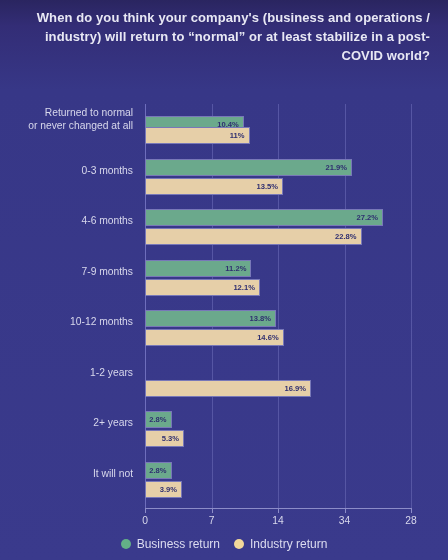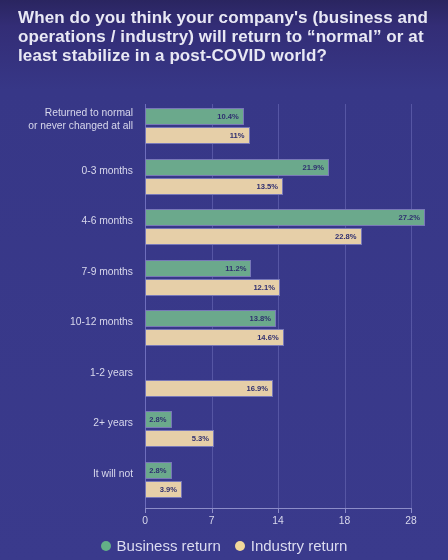--- a/index.html
+++ b/index.html
@@ -22,23 +22,23 @@
       linear-gradient(180deg, #2a2560 0%, #332d76 26px, #373787 90px, #3a3a8c 100%);
     box-sizing: border-box;
   }
 
   
   #chart-title {
     position: absolute;
     left: 18px;
     top: 8px;
     width: 412px;
-    text-align: left;
+    text-align: right;
     color: #e8e8f4;
-    font-size: 17px;
+    font-size: 13px;
     font-weight: bold;
     line-height: 19px;
     letter-spacing: 0.1px;
   }
 
   
   #plot-area {
     position: absolute;
     left: 145px;
     top: 104px;
@@ -153,107 +153,107 @@
   .legend-dot {
     width: 10px;
     height: 10px;
     border-radius: 50%;
     flex: 0 0 auto;
   }
   .legend-dot.business { background: #63b187; }
   .legend-dot.industry { background: #f2d89a; }
   .legend-text {
     color: #dcdcf0;
-    font-size: 15px;
+    font-size: 12px;
     white-space: nowrap;
   }
 </style>
 </head>
 <body>
 
 <div id="chart-root">
 
   <div id="chart-title">When do you think your company's (business and operations / industry) will return to “normal” or at least stabilize in a post-COVID world?</div>
 
   <div id="plot-area">
       <div class="gridline axis-zero" style="left: 0px;"></div>
       <div class="gridline" style="left: 66.5px;"></div>
       <div class="gridline" style="left: 133px;"></div>
       <div class="gridline" style="left: 199.5px;"></div>
       <div class="gridline" style="left: 266px;"></div>
       <div class="cat-row" style="top: 0px;">
         <div class="cat-label two-line">Returned to normal
 or never changed at all</div>
-        <div class="bar-wrap series-0" style="width: 98.8px;">
+        <div class="bar-wrap series-0" style="width: 98.8px; margin-top: 8px;">
           <div class="bar business" style="width: 100%;"></div>
           <span class="bar-value">10.4%</span>
         </div>
         <div class="bar-wrap series-1" style="width: 104.5px;">
           <div class="bar industry" style="width: 100%;"></div>
           <span class="bar-value">11%</span>
         </div>
       </div>
       <div class="cat-row" style="top: 50.5px;">
         <div class="cat-label one-line">0-3 months</div>
-        <div class="bar-wrap series-0" style="width: 184px;">
+        <div class="bar-wrap series-0" style="width: 207px;">
           <div class="bar business" style="width: 100%;"></div>
           <span class="bar-value">21.9%</span>
         </div>
         <div class="bar-wrap series-1" style="width: 138px;">
           <div class="bar industry" style="width: 100%;"></div>
           <span class="bar-value">13.5%</span>
         </div>
       </div>
       <div class="cat-row" style="top: 101px;">
         <div class="cat-label one-line">4-6 months</div>
-        <div class="bar-wrap series-0" style="width: 280px;">
+        <div class="bar-wrap series-0" style="width: 238px;">
           <div class="bar business" style="width: 100%;"></div>
           <span class="bar-value">27.2%</span>
         </div>
         <div class="bar-wrap series-1" style="width: 216.6px;">
           <div class="bar industry" style="width: 100%;"></div>
           <span class="bar-value">22.8%</span>
         </div>
       </div>
       <div class="cat-row" style="top: 151.5px;">
         <div class="cat-label one-line">7-9 months</div>
         <div class="bar-wrap series-0" style="width: 106.4px;">
           <div class="bar business" style="width: 100%;"></div>
           <span class="bar-value">11.2%</span>
         </div>
-        <div class="bar-wrap series-1" style="width: 114.95px; padding-left: 20px;">
+        <div class="bar-wrap series-1" style="width: 114.95px;">
           <div class="bar industry" style="width: 100%;"></div>
           <span class="bar-value">12.1%</span>
         </div>
       </div>
       <div class="cat-row" style="top: 202px;">
         <div class="cat-label one-line">10-12 months</div>
         <div class="bar-wrap series-0" style="width: 131.1px;">
           <div class="bar business" style="width: 100%;"></div>
           <span class="bar-value">13.8%</span>
         </div>
         <div class="bar-wrap series-1" style="width: 138.7px;">
           <div class="bar industry" style="width: 100%;"></div>
           <span class="bar-value">14.6%</span>
         </div>
       </div>
       <div class="cat-row" style="top: 252.5px;">
         <div class="cat-label one-line">1-2 years</div>
-        <div class="bar-wrap series-1" style="width: 128px;">
+        <div class="bar-wrap series-1" style="width: 166px;">
           <div class="bar industry" style="width: 100%;"></div>
           <span class="bar-value">16.9%</span>
         </div>
       </div>
       <div class="cat-row" style="top: 303px;">
         <div class="cat-label one-line">2+ years</div>
         <div class="bar-wrap series-0" style="width: 26.6px;">
           <div class="bar business" style="width: 100%;"></div>
           <span class="bar-value">2.8%</span>
         </div>
-        <div class="bar-wrap series-1" style="width: 69px;">
+        <div class="bar-wrap series-1" style="width: 39px;">
           <div class="bar industry" style="width: 100%;"></div>
           <span class="bar-value">5.3%</span>
         </div>
       </div>
       <div class="cat-row" style="top: 353.5px;">
         <div class="cat-label one-line">It will not</div>
         <div class="bar-wrap series-0" style="width: 26.6px;">
           <div class="bar business" style="width: 100%;"></div>
           <span class="bar-value">2.8%</span>
         </div>
@@ -277,16 +277,16 @@
       </div>
     </div>
 
 <div class="x-tick" style="left: 145px;"></div>
     <div class="x-tick-label" style="left: 145px;">0</div>
     <div class="x-tick" style="left: 211.5px;"></div>
     <div class="x-tick-label" style="left: 211.5px;">7</div>
     <div class="x-tick" style="left: 278px;"></div>
     <div class="x-tick-label" style="left: 278px;">14</div>
     <div class="x-tick" style="left: 344.5px;"></div>
-    <div class="x-tick-label" style="left: 344.5px;">18</div>
+    <div class="x-tick-label" style="left: 344.5px;">34</div>
     <div class="x-tick" style="left: 411px;"></div>
     <div class="x-tick-label" style="left: 411px;">28</div>
   </div>
 
 </body></html>

